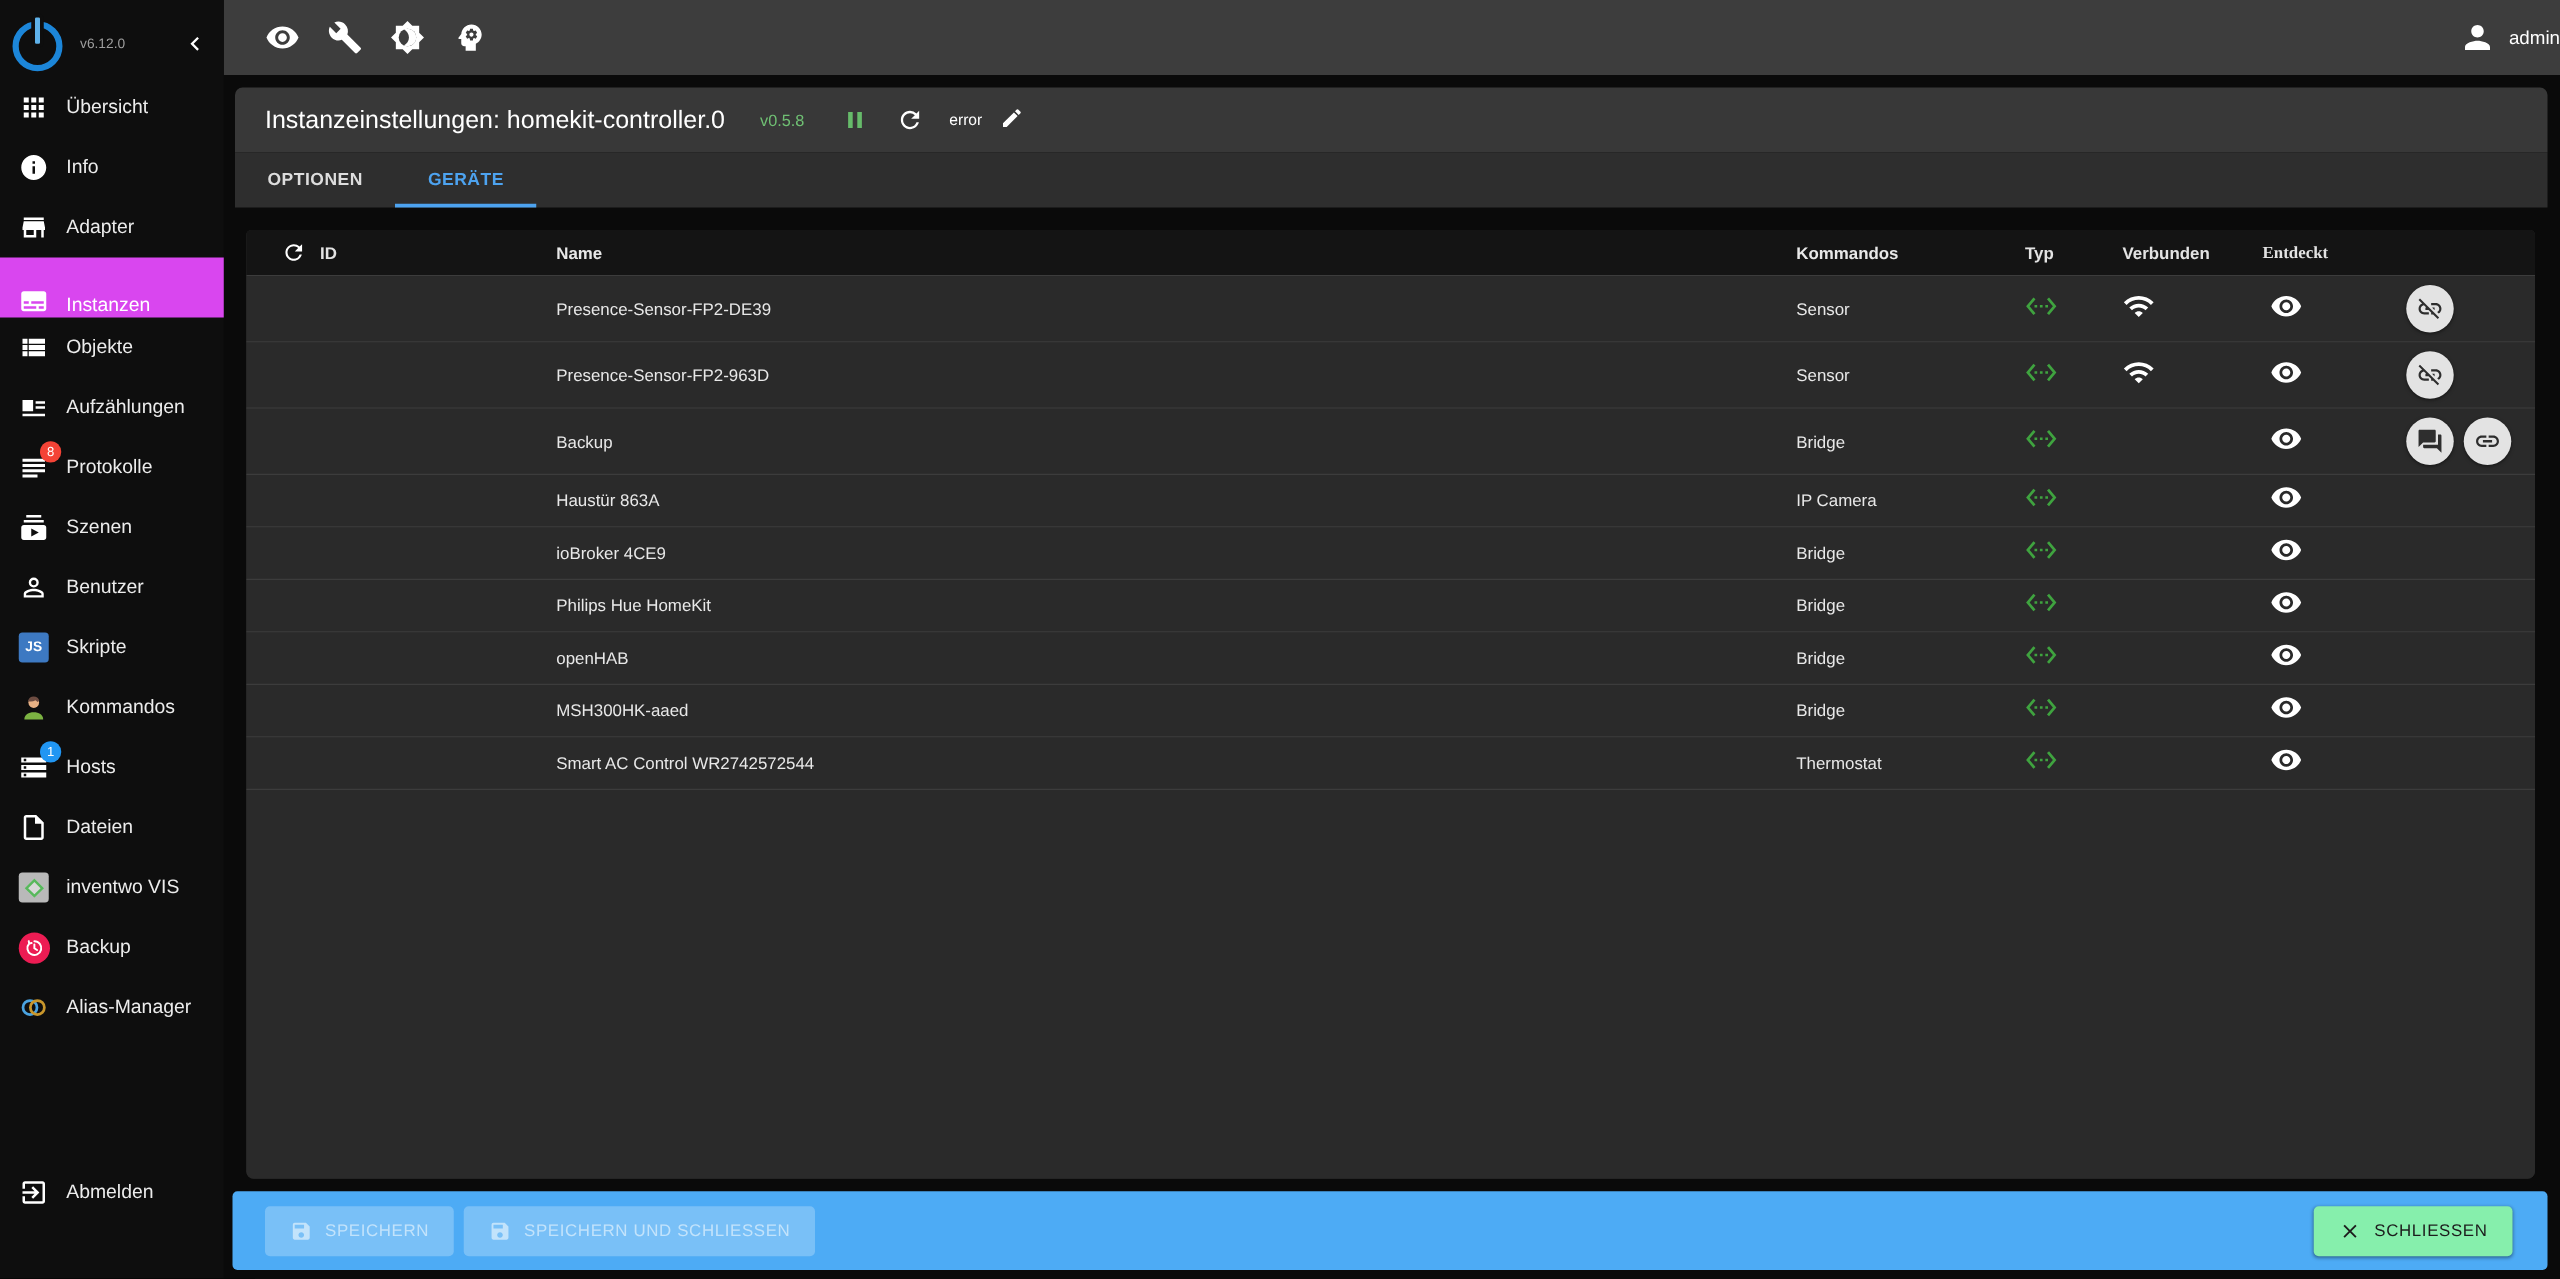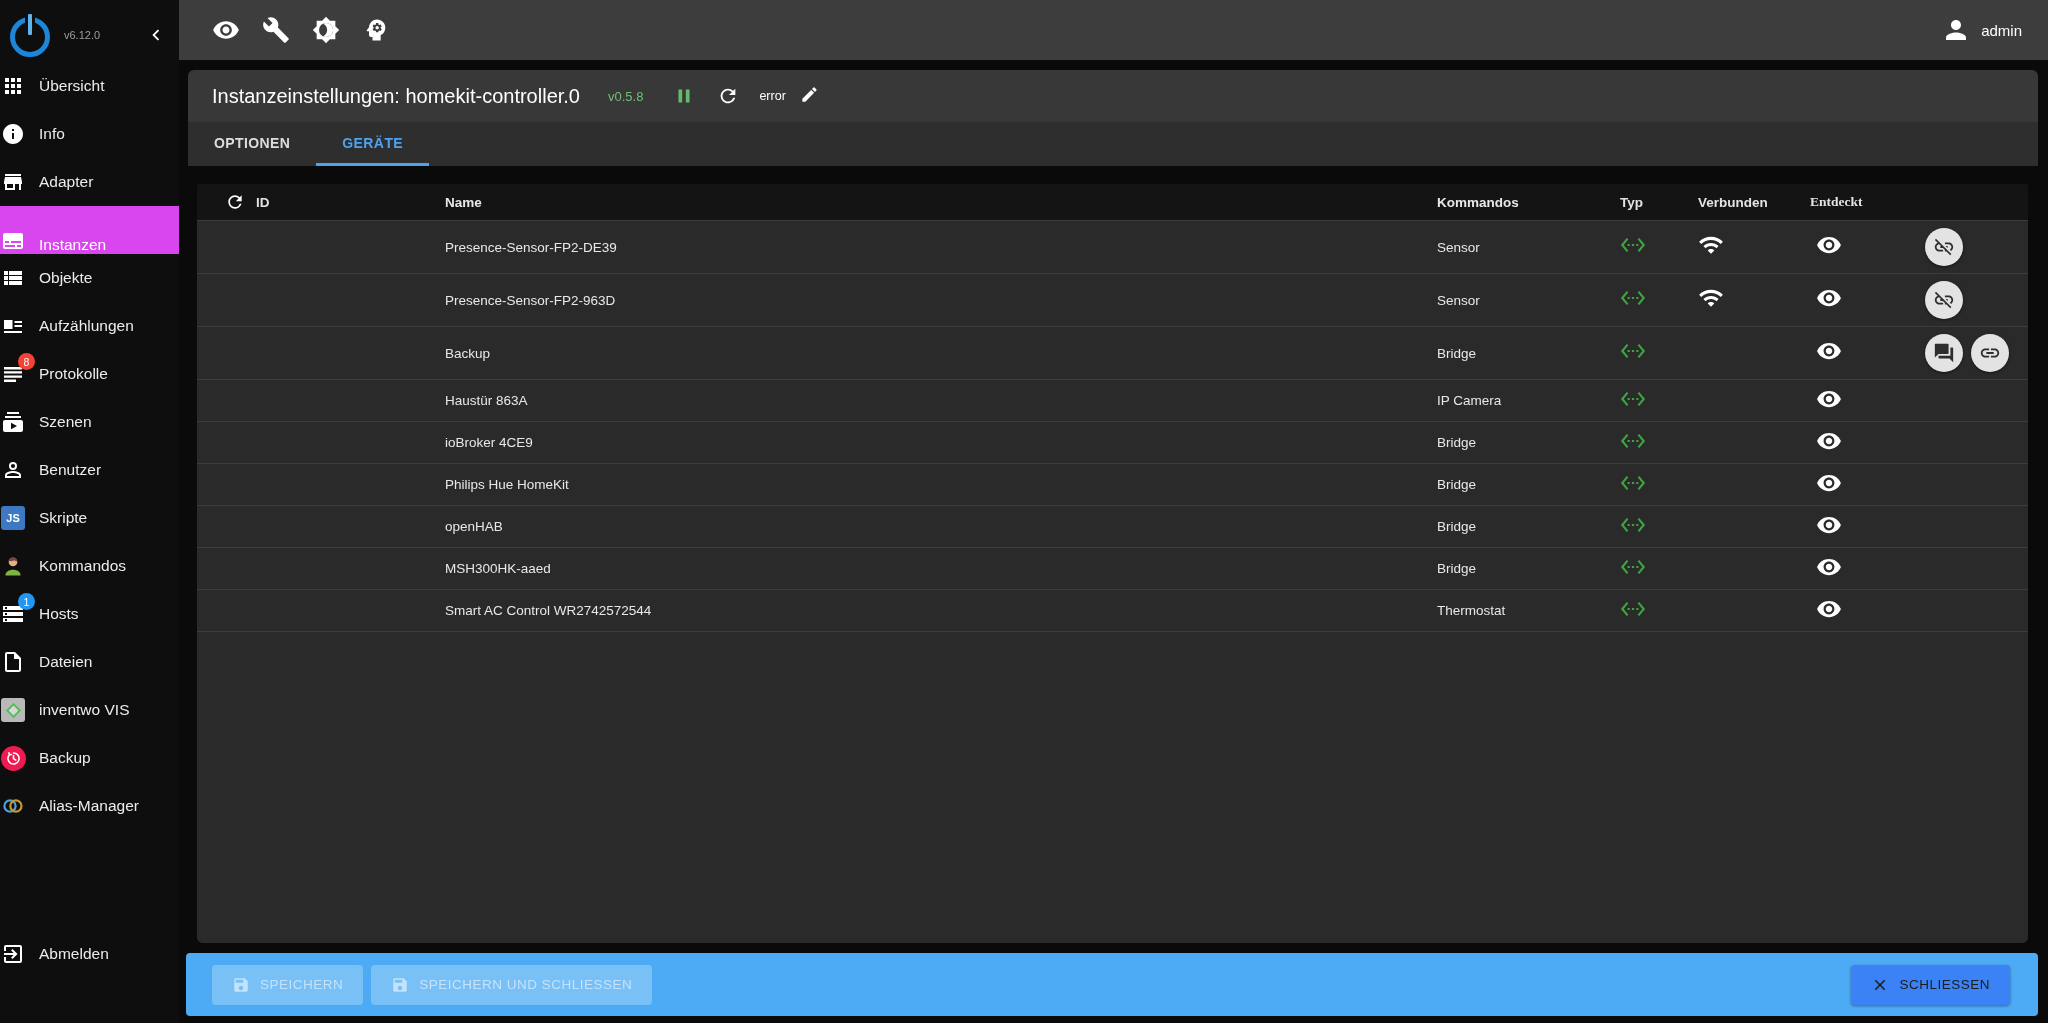--- a/index.html
+++ b/index.html
@@ -10,38 +10,38 @@
   
   .sidebar { position: relative; width: 179px; height: 100%; background: #0e0e0e; flex: none; }
   .logo-row { height: 62px; display: flex; align-items: center; padding: 8px 12px 0 8px; }
   .logo { position: relative; width: 46px; height: 48px; flex: none; }
   .logo-ring { position: absolute; left: 2px; top: 6px; width: 40px; height: 40px; border: 5px solid #1c86d9; border-radius: 50%; }
   .logo-bar { position: absolute; left: 17px; top: 0; width: 10px; height: 27px; background: #5fb2ea; border: 3px solid #0e0e0e; border-radius: 4px; }
   .app-version { margin-left: 10px; font-size: 11px; color: #9e9e9e; }
   .collapse-btn { margin-left: auto; width: 22px; height: 22px; cursor: pointer; }
   .collapse-btn svg { width: 22px; height: 22px; fill: #ffffff; }
   .menu { display: flex; flex-direction: column; }
-  .sb-item { height: 48px; display: flex; align-items: center; gap: 13px; color: #ececec; font-size: 15.5px; cursor: pointer; }
+  .sb-item { height: 48px; display: flex; align-items: center; padding-left: 14px; gap: 13px; color: #ececec; font-size: 15.5px; cursor: pointer; }
   .sb-item.active { background: #d946ef; color: #ffffff; align-items: flex-end; }
   .sb-icon { position: relative; width: 26px; height: 26px; flex: none; display: flex; align-items: center; justify-content: center; }
   .sb-icon svg { width: 24px; height: 24px; fill: #ffffff; }
   .badge { position: absolute; top: -8px; right: -9px; min-width: 17px; height: 17px; border-radius: 50%; color: #fff; font-size: 10.5px; display: flex; align-items: center; justify-content: center; padding: 0 2px; }
   .js-badge { width: 24px; height: 24px; background: #3d79c2; border-radius: 3px; color: #fff; font-weight: bold; font-size: 11px; display: flex; align-items: center; justify-content: center; }
   .vis-badge { width: 24px; height: 24px; background: #b9b9b9; border-radius: 3px; display: flex; align-items: center; justify-content: center; }
   .vis-diamond { width: 11px; height: 11px; border: 2.5px solid #58b85c; transform: rotate(45deg); background: #d8d8d8; }
   .backup-badge { width: 25px; height: 25px; background: #ec1c53; border-radius: 50%; display: flex; align-items: center; justify-content: center; }
   .backup-badge svg { width: 19px; height: 19px; }
   .logout-item { position: absolute; left: 0; right: 0; top: 930px; }
 
   
   .main { flex: 1; display: flex; flex-direction: column; height: 100%; }
   .topbar { height: 60px; background: #3d3d3d; display: flex; align-items: center; padding-left: 33px; gap: 22px; flex: none; }
   .tb-icon { width: 28px; height: 28px; cursor: pointer; }
   .tb-icon svg { width: 28px; height: 28px; fill: #ffffff; }
-  .user-block { margin-left: auto; display: flex; align-items: center; gap: 10px; padding-right: 26px; cursor: pointer; }
+  .user-block { margin-left: auto; display: flex; align-items: center; gap: 10px; cursor: pointer; }
   .user-block svg { width: 30px; height: 30px; fill: #ffffff; }
   .user-name { color: #ffffff; font-size: 15px; }
 
   .content { flex: 1; background: #0a0a0a; }
 
   
   .dialog { margin: 10px 10px 0 9px; width: 1850px; height: 873px; }
   .dlg-header { height: 52px; background: #383838; border-radius: 6px 6px 0 0; display: flex; align-items: center; padding-left: 24px; }
   .dlg-title { color: #ffffff; font-size: 20px; }
   .dlg-version { margin-left: 28px; color: #6fbf73; font-size: 13px; }
@@ -79,21 +79,21 @@
   .act-btn { width: 38px; height: 38px; border-radius: 50%; border: none; background: #e3e3e3; display: flex; align-items: center; justify-content: center; cursor: pointer; box-shadow: 0 1px 3px rgba(0,0,0,.5); }
   .act-btn svg { width: 22px; height: 22px; fill: #2e2e2e; }
   .panel-fill { flex: 1; background: #2a2a2a; }
 
   
   .footer-bar { margin: 10px 10px 7px 7px; width: 1852px; height: 63px; background: #4dabf5; border-radius: 4px; display: flex; align-items: center; padding: 0 28px 0 26px; }
   .f-btn { height: 40px; border: none; border-radius: 4px; display: flex; align-items: center; gap: 10px; font-size: 13.5px; font-weight: normal; letter-spacing: 0.5px; padding: 0 20px; cursor: pointer; font-family: inherit; }
   .f-btn.disabled { background: rgba(255,255,255,0.25); color: rgba(255,255,255,0.55); }
   .f-btn.disabled svg { fill: rgba(255,255,255,0.55); width: 18px; height: 18px; }
   .btn-save { margin-right: 8px; }
-  .btn-close { margin-left: auto; background: #3b82f6; color: #1c1c1c; box-shadow: 0 1px 3px rgba(0,0,0,.4); }
+  .btn-close { margin-left: auto; background: #86efac; color: #1c1c1c; box-shadow: 0 1px 3px rgba(0,0,0,.4); }
   .btn-close svg { width: 18px; height: 18px; fill: #1c1c1c; }
 </style>
 </head>
 <body>
 
 <div class="root">
 
   <aside class="sidebar">
     <div class="logo-row">
       <div class="logo">

